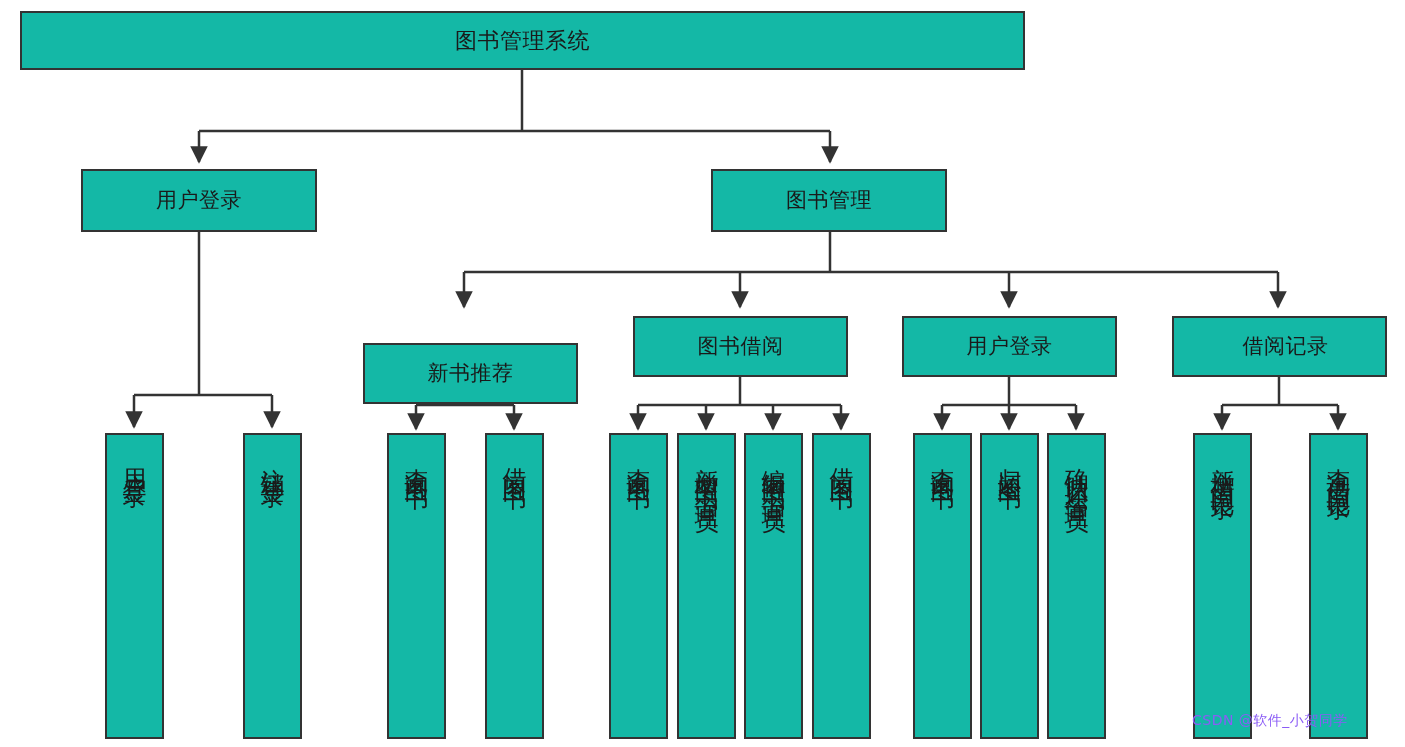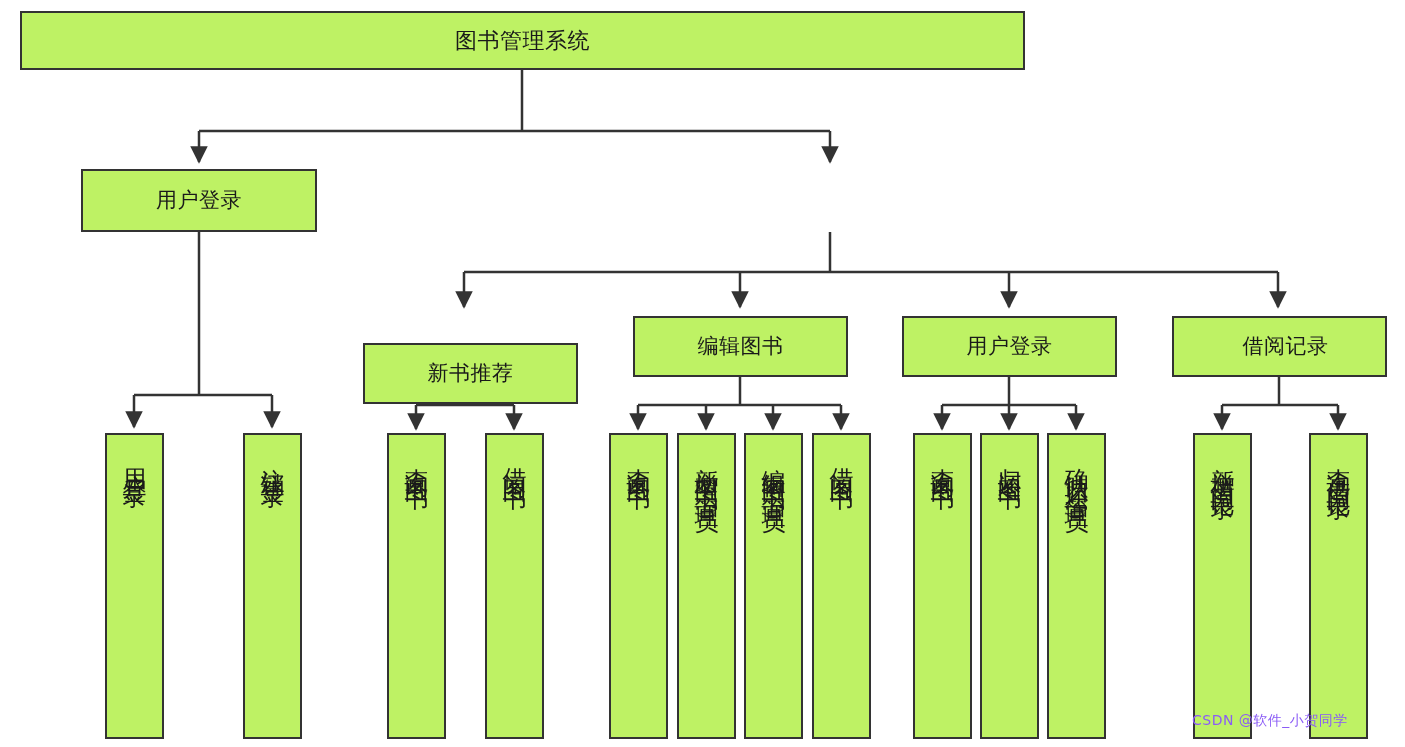--- a/index.html
+++ b/index.html
@@ -15,21 +15,21 @@
     width:1405px;height:747px;
   }
   #wires{
     position:absolute;left:0;top:0;
     width:1405px;height:747px;
     pointer-events:none;
   }
   .node{
     position:absolute;
     box-sizing:border-box;
-    background:#bef264;
+    background:#14b8a6;
     border:2px solid #333333;
     display:flex;
     align-items:center;
     justify-content:center;
     z-index:2;
   }
   .node .label{
     color:#1a1a1a;
     line-height:1.18;
     letter-spacing:0.5px;
@@ -123,26 +123,29 @@
     </g>
   </svg>
 
   <div class="node horiz root" style="left:20px;top:11px;width:1005px;height:59px;">
     <span class="label">图书管理系统</span>
   </div>
 
   <div class="node horiz" style="left:81px;top:169px;width:236px;height:63px;">
     <span class="label">用户登录</span>
   </div>
+  <div class="node horiz" style="left:711px;top:169px;width:236px;height:63px;">
+    <span class="label">图书管理</span>
+  </div>
 
   <div class="node horiz" style="left:363px;top:316px;width:215px;height:61px;margin-top:27px;">
     <span class="label">新书推荐</span>
   </div>
   <div class="node horiz" style="left:633px;top:316px;width:215px;height:61px;">
-    <span class="label">编辑图书</span>
+    <span class="label">图书借阅</span>
   </div>
   <div class="node horiz" style="left:902px;top:316px;width:215px;height:61px;">
     <span class="label">用户登录</span>
   </div>
   <div class="node horiz" style="left:1172px;top:316px;width:215px;height:61px;padding-left:12px;">
     <span class="label">借阅记录</span>
   </div>
 
   <div class="node vert" style="left:105px;top:433px;width:59px;height:306px;">
     <span class="label">用户登录</span>

